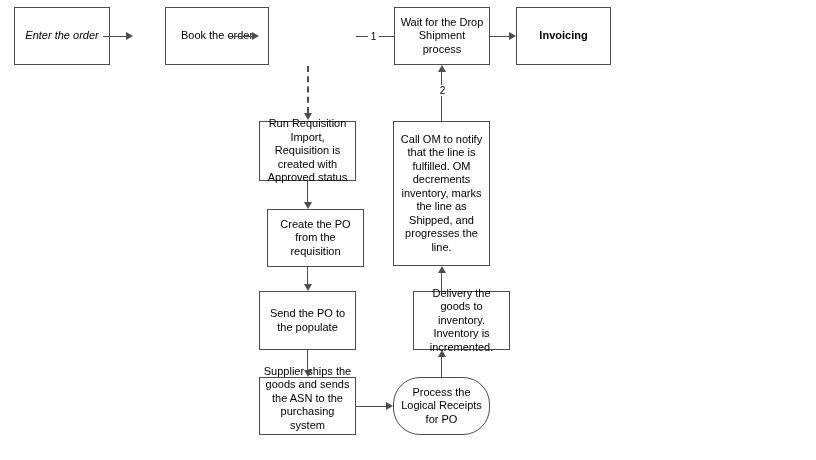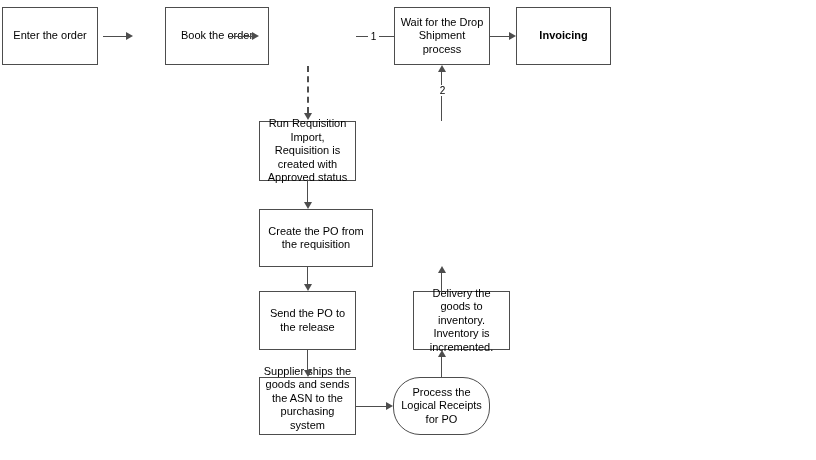--- a/index.html
+++ b/index.html
@@ -72,52 +72,55 @@
     line-height: 11px;
     text-align: center;
     padding: 0 1px;
   }
 </style>
 </head>
 <body>
 
 <div id="canvas">
 
-  <div class="node" style="left:2px; top:7px; width:96px; height:58px;">
+  <div class="node" style="left:14px; top:7px; width:96px; height:58px;font-style:italic;">
     <span>Enter the order</span>
   </div>
 
   <div class="node" style="left:130px; top:7px; width:104px; height:58px;margin-left:35px;">
     <span>Book the order</span>
   </div>
 
 
   <div class="node" style="left:394px; top:7px; width:96px; height:58px;">
     <span>Wait for the Drop Shipment process</span>
   </div>
 
   <div class="node" style="left:516px; top:7px; width:95px; height:58px;font-weight:bold;">
     <span>Invoicing</span>
   </div>
 
   <div class="node" style="left:259px; top:121px; width:97px; height:60px;">
     <span>Run Requisition Import, Requisition is created with Approved status</span>
   </div>
 
+  <div class="node" style="left:393px; top:121px; width:97px; height:145px;">
+    <span>Call OM to notify that the line is fulfilled. OM decrements inventory, marks the line as Shipped, and progresses the line.</span>
+  </div>
 
-  <div class="node" style="left:259px; top:209px; width:114px; height:58px;">
+  <div class="node" style="left:267px; top:209px; width:97px; height:58px;">
     <span>Create the PO from the requisition</span>
   </div>
 
   <div class="node" style="left:393px; top:291px; width:97px; height:59px;margin-left:20px;">
     <span>Delivery the goods to inventory. Inventory is incremented.</span>
   </div>
 
   <div class="node" style="left:259px; top:291px; width:97px; height:59px;">
-    <span>Send the PO to the release</span>
+    <span>Send the PO to the populate</span>
   </div>
 
   <div class="node" style="left:259px; top:377px; width:97px; height:58px;align-items:flex-end;">
     <span>Supplier ships the goods and sends the ASN to the purchasing system</span>
   </div>
 
   <div class="node" style="left:393px; top:377px; width:97px; height:58px;border-radius:27px;">
     <span>Process the Logical Receipts for PO</span>
   </div>
 

